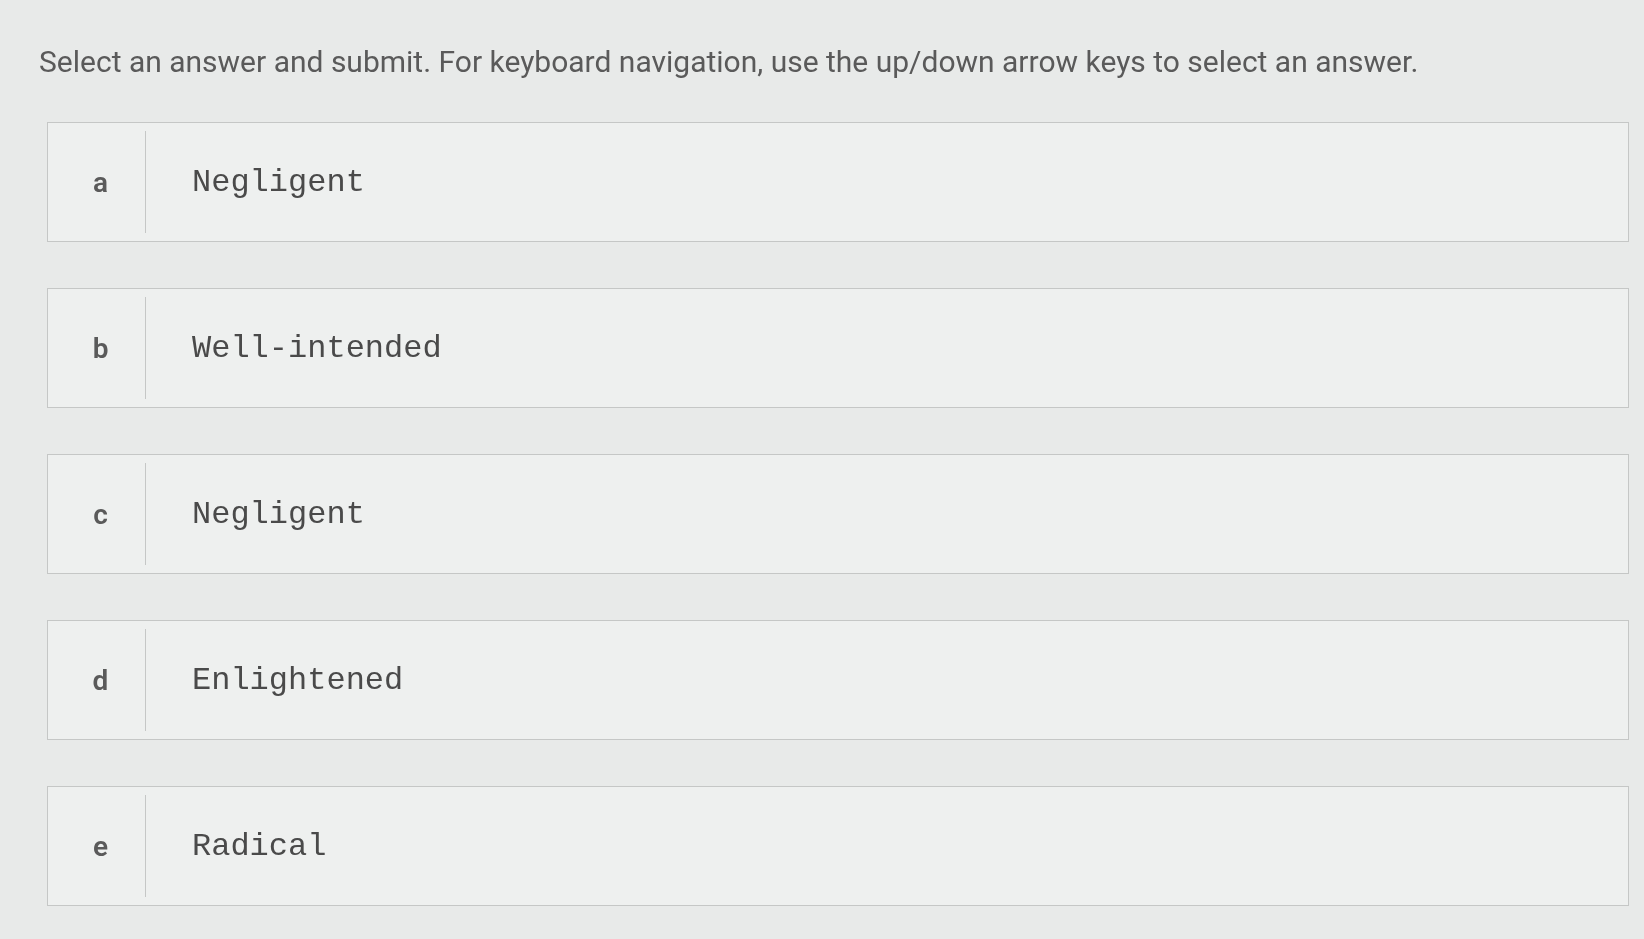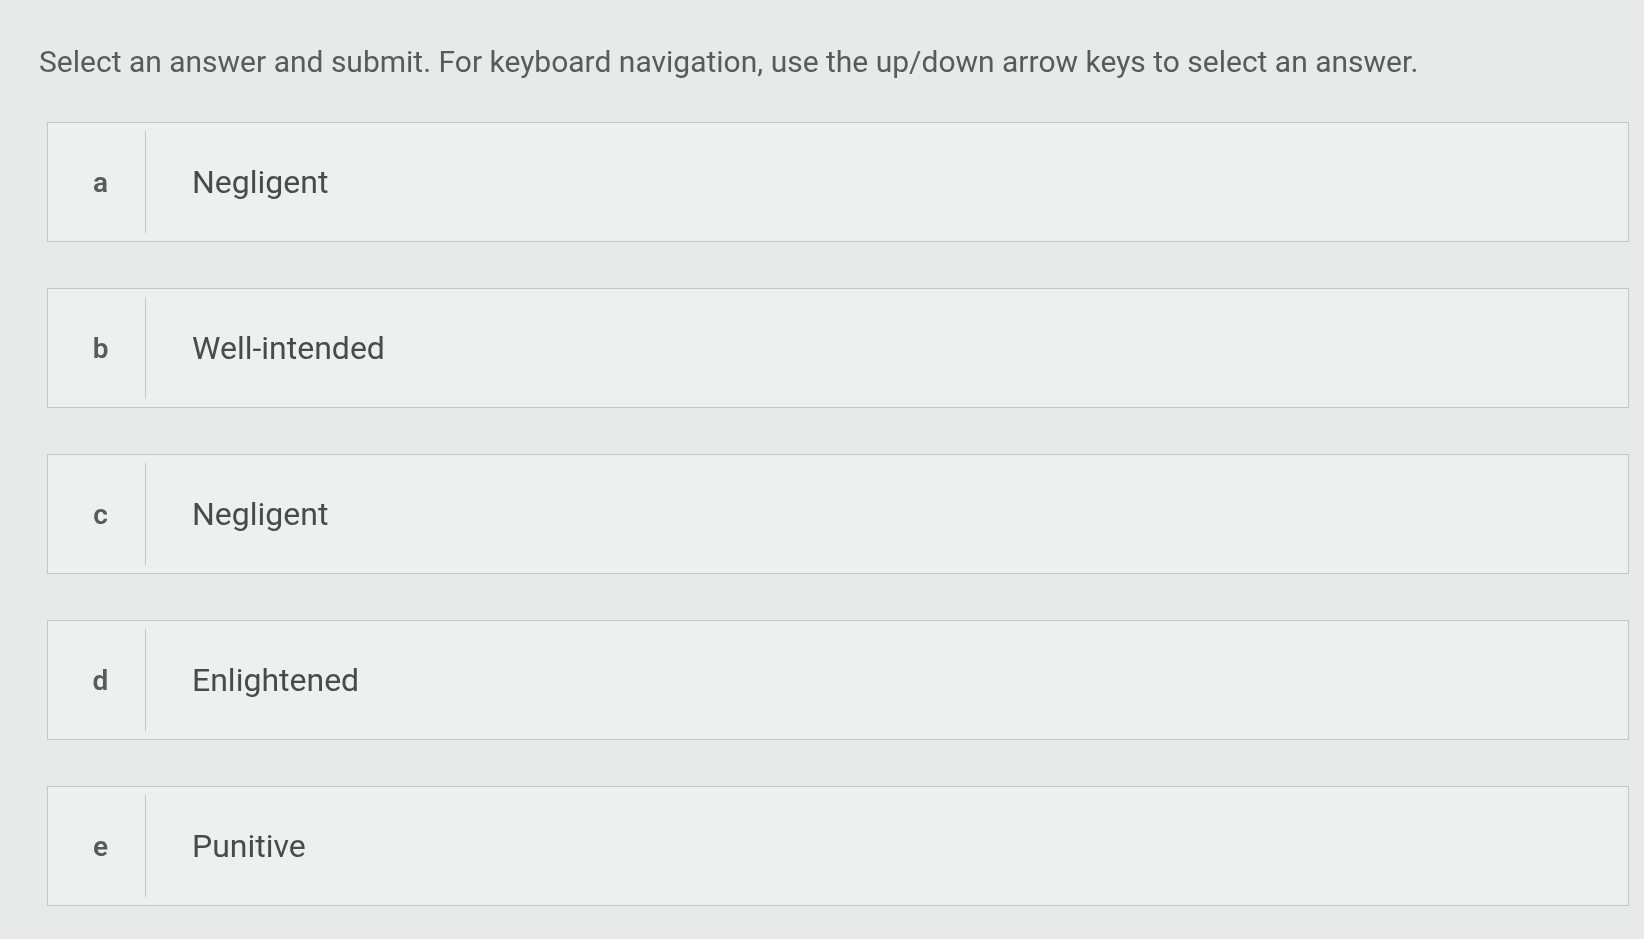--- a/index.html
+++ b/index.html
@@ -45,20 +45,21 @@
       border-right: 1px solid #c5c7c6;
     }
     .option-text {
       flex: 1;
       display: flex;
       align-items: center;
       padding-left: 30px;
       font-size: 32px;
       color: #4a4a4a;
       font-weight: 400;
+      font-family: Liberation Mono, monospace;
     }
   </style>
 </head>
 <body>
 
 <div class="instructions">Select an answer and submit. For keyboard navigation, use the up/down arrow keys to select an answer.</div>
 
 <div class="options-container">
   <div class="option-row">
     <div class="option-letter">a</div>
@@ -71,15 +72,15 @@
   <div class="option-row">
     <div class="option-letter">c</div>
     <div class="option-text">Negligent</div>
   </div>
   <div class="option-row">
     <div class="option-letter">d</div>
     <div class="option-text">Enlightened</div>
   </div>
   <div class="option-row">
     <div class="option-letter">e</div>
-    <div class="option-text">Punitive</div>
+    <div class="option-text">Radical</div>
   </div>
 </div>
 
 </body></html>

